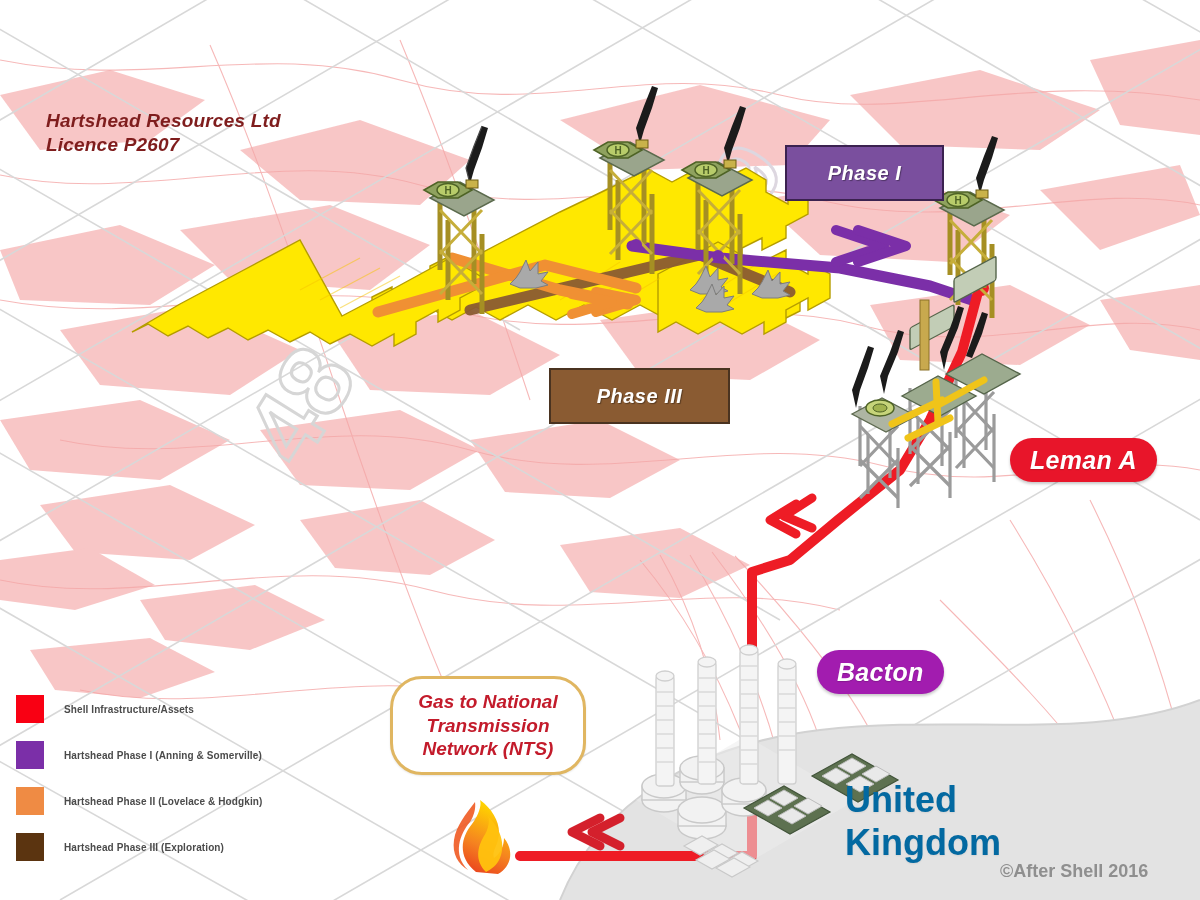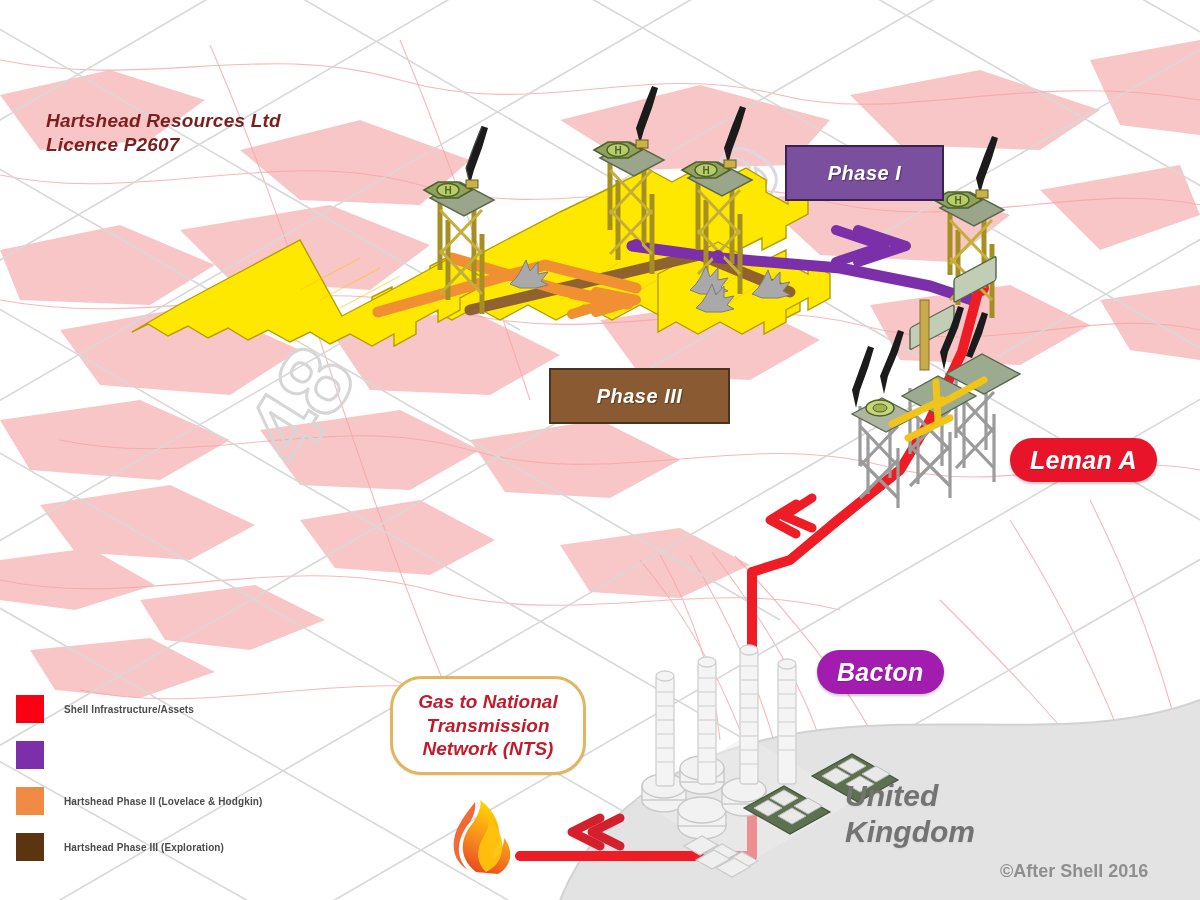--- a/index.html
+++ b/index.html
@@ -49,21 +49,21 @@
     border:3px solid #e0b661;border-radius:32px;background:#ffffff;
     display:flex;align-items:center;justify-content:center;text-align:center;
     color:#c31b2b;font-size:19px;font-weight:bold;font-style:italic;
     line-height:1.25;white-space:pre-line;
     box-shadow:0 1px 2px rgba(0,0,0,.10);
   }
 
   
   #uk-label{
     position:absolute;left:845px;top:778px;
-    font-size:30px;font-weight:bold;font-style:italic;color:#737373;
+    font-size:36px;font-weight:bold;color:#0369a1;
     line-height:1.2;white-space:pre-line;
     text-shadow:0 1px 2px rgba(0,0,0,.07);
   }
 
   
   #credit{
     position:absolute;left:1000px;top:861px;
     font-size:18px;font-weight:bold;color:#8f8f8f;
   }
 
@@ -456,20 +456,21 @@
 
   <div id="credit">©After Shell 2016</div>
 
   <div id="legend">
     <div class="legend-row">
       <span class="legend-swatch" style="background: rgb(249, 0, 19);"></span>
       <span class="legend-label">Shell Infrastructure/Assets</span>
     </div>
     <div class="legend-row">
       <span class="legend-swatch" style="background: rgb(123, 47, 168);"></span>
+      <span class="legend-label">Hartshead Phase I (Anning &amp; Somerville)</span>
     </div>
     <div class="legend-row">
       <span class="legend-swatch" style="background: rgb(239, 139, 68);"></span>
       <span class="legend-label">Hartshead Phase II (Lovelace &amp; Hodgkin)</span>
     </div>
     <div class="legend-row">
       <span class="legend-swatch" style="background: rgb(91, 52, 16);"></span>
       <span class="legend-label">Hartshead Phase III (Exploration)</span>
     </div>
   </div>

